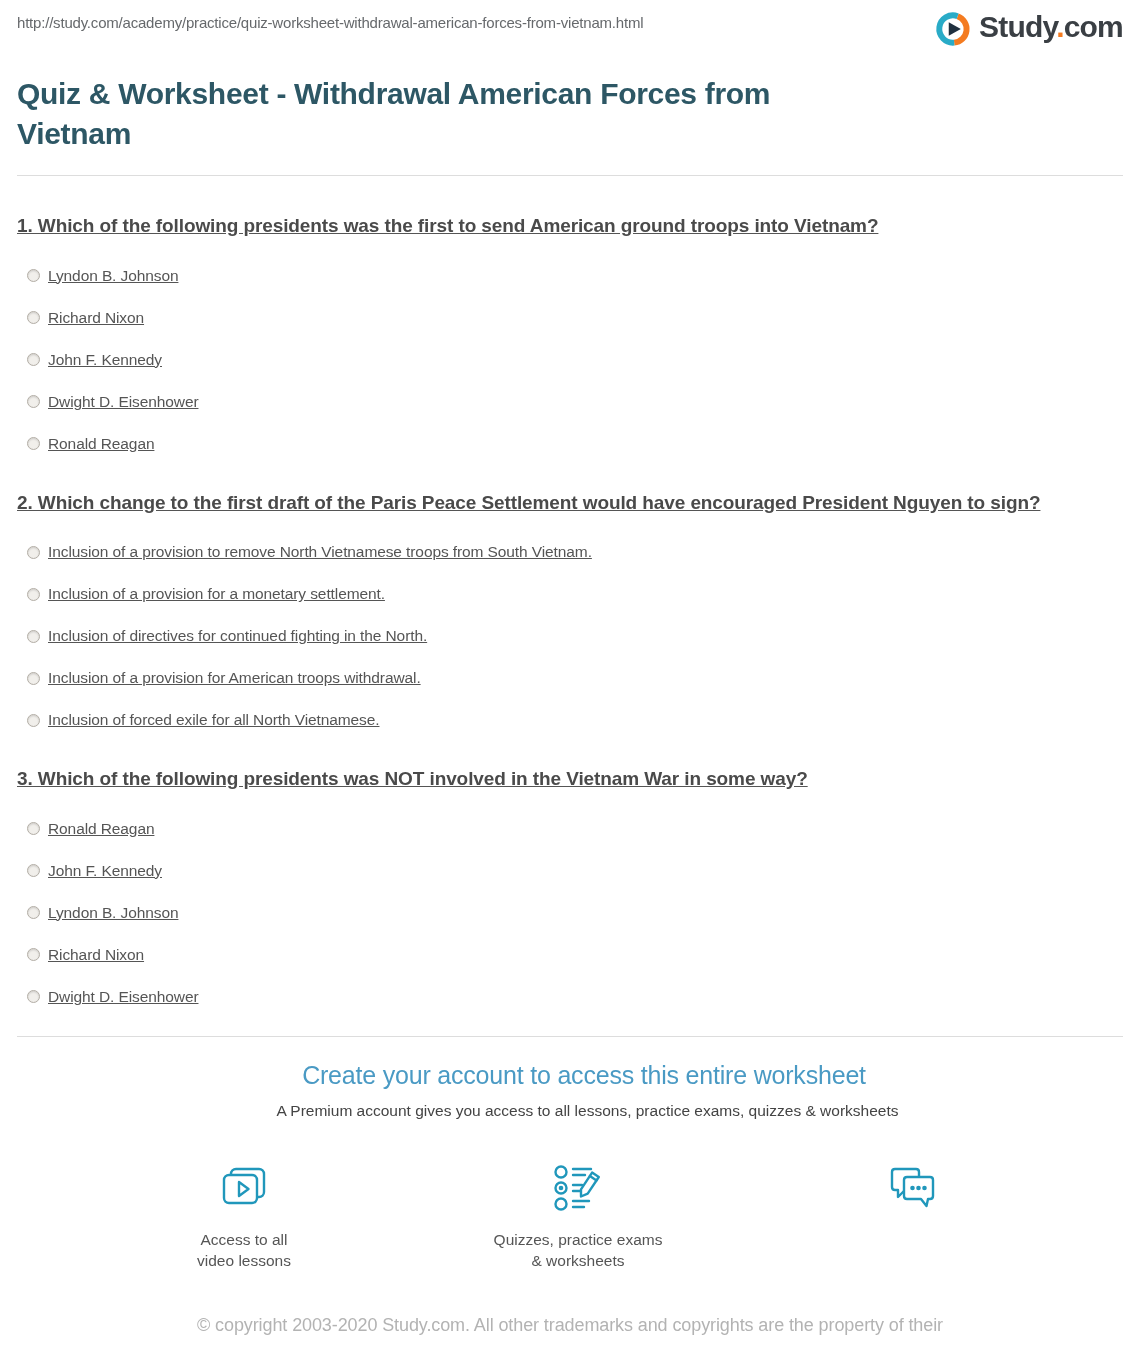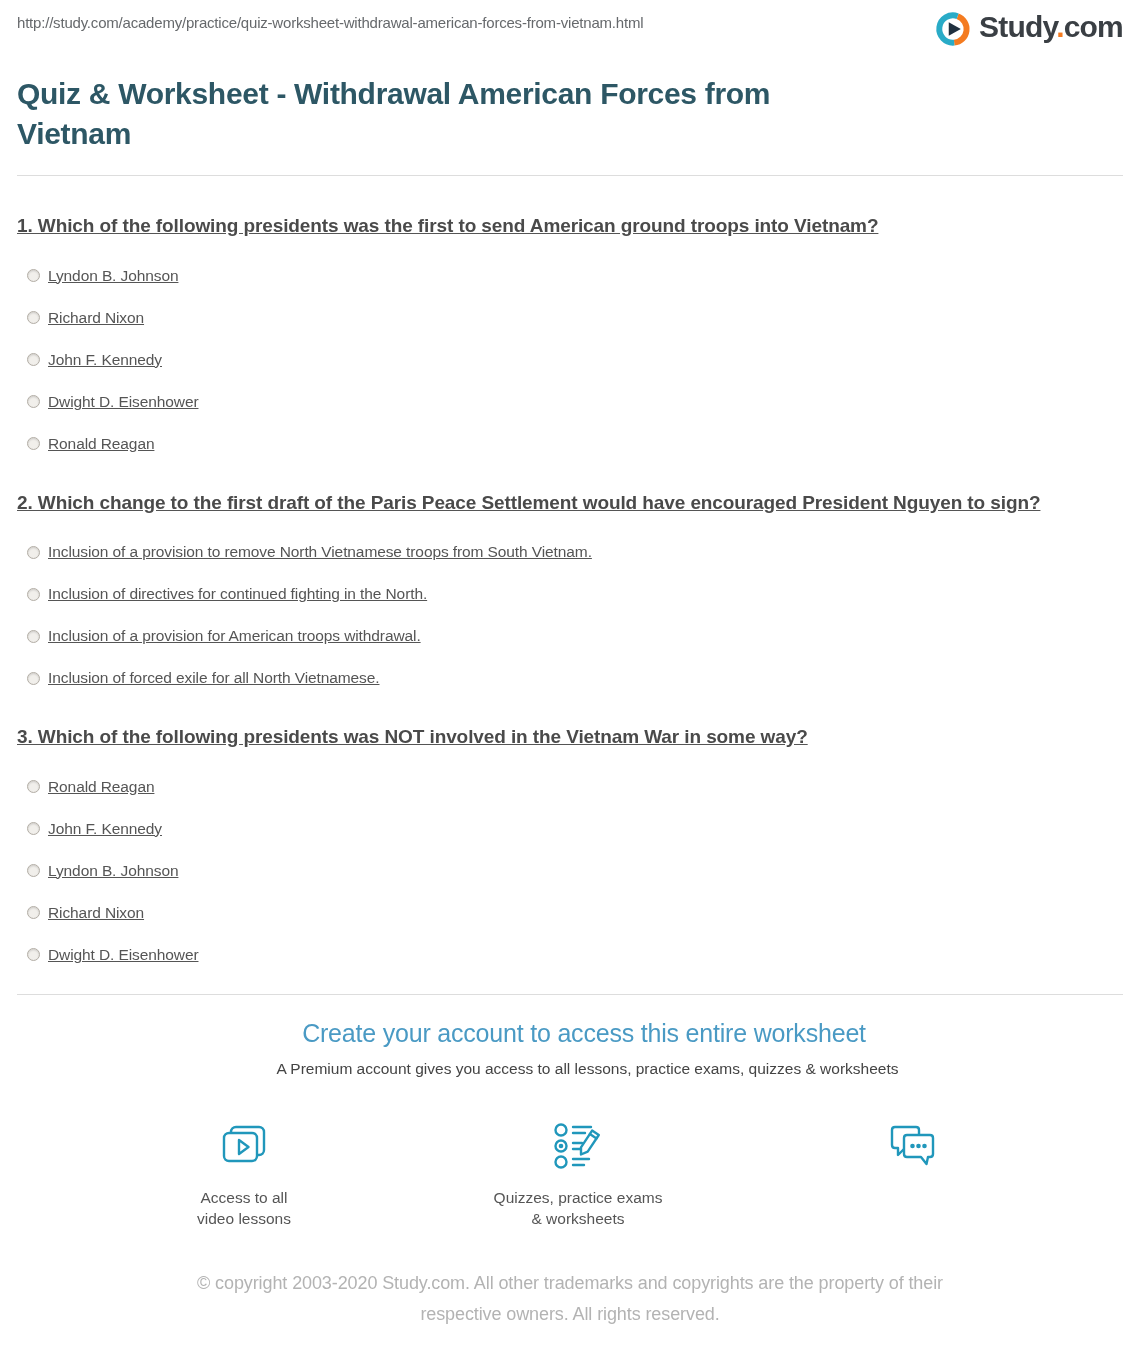--- a/index.html
+++ b/index.html
@@ -154,20 +154,24 @@
     <span class="radio"></span>
     <span class="option-label">Ronald Reagan</span>
   </div>
 </div>
 
 <div class="question">
   <div class="question-text">2. Which change to the first draft of the Paris Peace Settlement would have encouraged President Nguyen to sign?</div>
   <div class="option">
     <span class="radio"></span>
     <span class="option-label">Inclusion of a provision to remove North Vietnamese troops from South Vietnam.</span>
+  </div>
+  <div class="option">
+    <span class="radio"></span>
+    <span class="option-label">Inclusion of a provision for a monetary settlement.</span>
   </div>
   <div class="option">
     <span class="radio"></span>
     <span class="option-label">Inclusion of directives for continued fighting in the North.</span>
   </div>
   <div class="option">
     <span class="radio"></span>
     <span class="option-label">Inclusion of a provision for American troops withdrawal.</span>
   </div>
   <div class="option">

